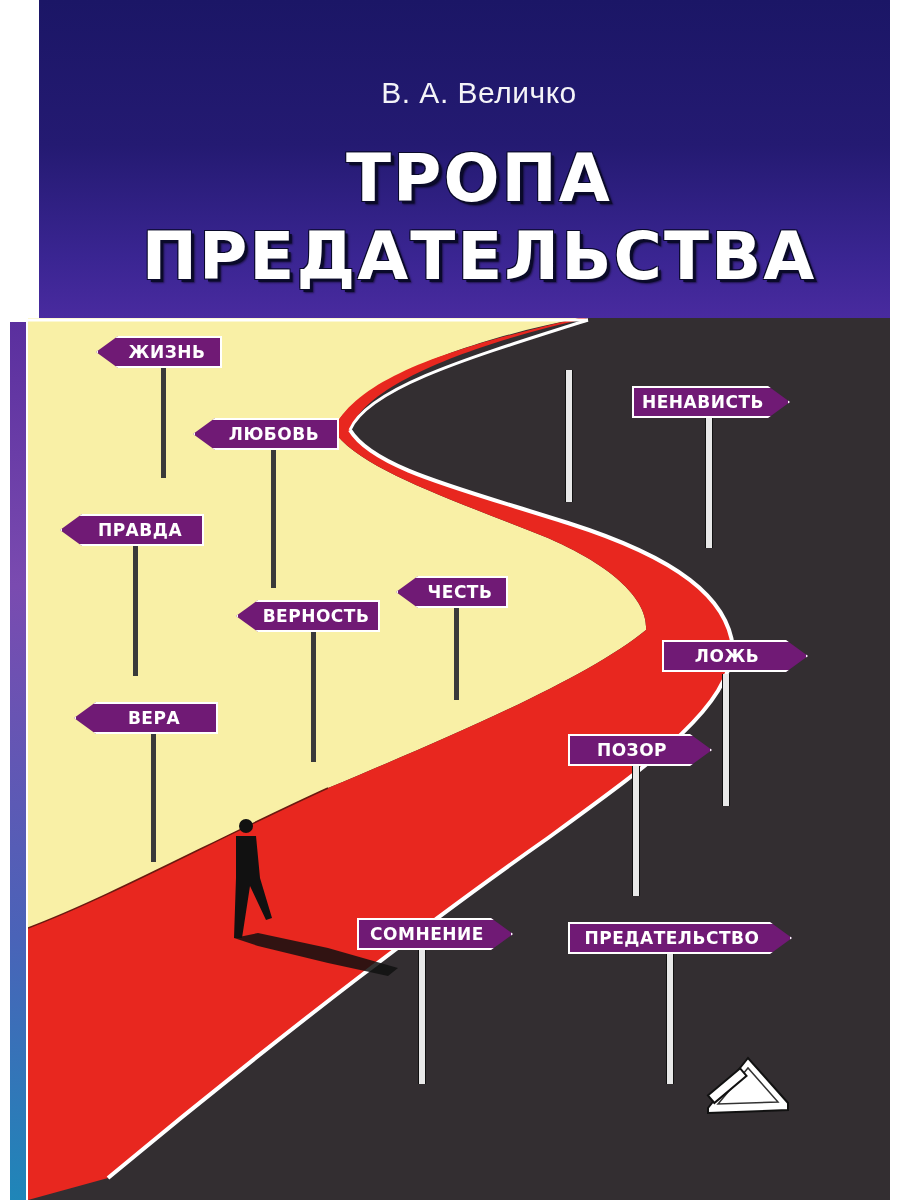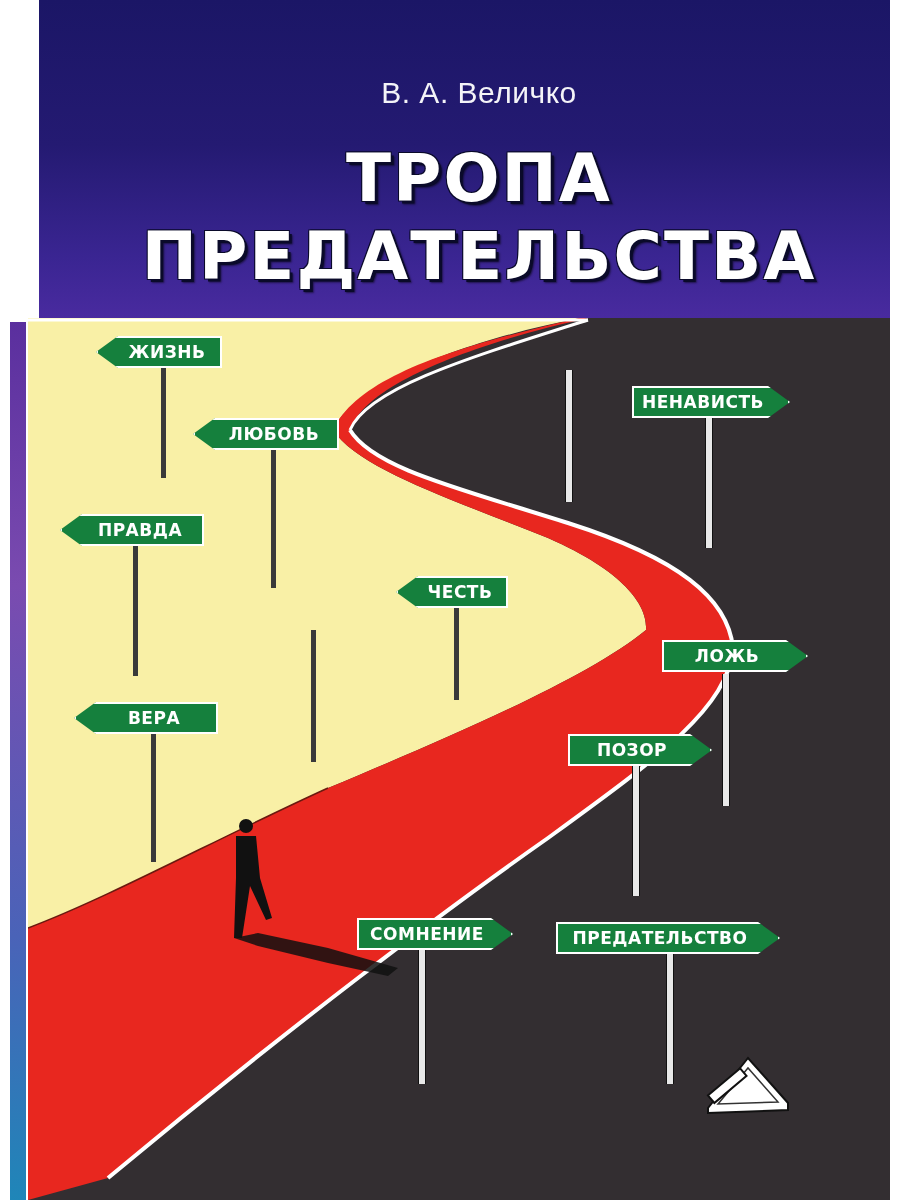--- a/index.html
+++ b/index.html
@@ -12,21 +12,21 @@
   .title { position:absolute; left:0; width:880px; text-align:center; color:#ffffff;
            font-family:"DejaVu Sans", sans-serif; font-weight:bold; letter-spacing:2px;
            text-shadow: 3px 3px 0 #0a0a2a, -1px -1px 0 #0a0a2a, 1px -1px 0 #0a0a2a, -1px 1px 0 #0a0a2a, 4px 4px 2px rgba(0,0,0,0.5); }
   .title1 { top:140px; font-size:66px; }
   .title2 { top:218px; font-size:66px; }
   .spine { position:absolute; left:0; top:322px; width:16px; height:878px;
            background:linear-gradient(180deg,#5a2f9e 0%,#7a4bb0 30%,#4a63b8 70%,#1f86b8 100%); }
   .scene { position:absolute; left:18px; top:318px; width:862px; height:882px; }
   .scene svg { display:block; }
   .sign { position:absolute; height:32px; display:flex; align-items:center; justify-content:center;
-          background:#15803d; color:#fff; font-family:"DejaVu Sans", sans-serif; font-weight:bold;
+          background:#701a75; color:#fff; font-family:"DejaVu Sans", sans-serif; font-weight:bold;
           font-size:17px; letter-spacing:0.5px; box-sizing:border-box; border:2px solid #fff;
           outline:2px solid #222; }
   .sign.left { clip-path:polygon(22px 0,100% 0,100% 100%,22px 100%,0 50%); padding-left:26px; padding-right:10px; border:none; outline:none;
                box-shadow: inset 0 0 0 2px #fff; }
   .sign.right { clip-path:polygon(0 0,calc(100% - 22px) 0,100% 50%,calc(100% - 22px) 100%,0 100%); padding-right:26px; padding-left:10px; border:none; outline:none;
                 box-shadow: inset 0 0 0 2px #fff; }
   .pole { position:absolute; width:5px; }
   .pole.dark { background:#3a3a3a; }
   .pole.light { background:#e8e8e8; border-left:1px solid #111; border-right:1px solid #111; width:6px; }
 </style>
@@ -85,20 +85,23 @@
     <div class="sign left" style="left:32px; top:196px; width:144px;">
         <span>ПРАВДА</span>
       </div>
 
     <div class="pole dark" style="left:426px; top:278px; height:104px;"></div>
     <div class="sign left" style="left:368px; top:258px; width:112px;">
         <span>ЧЕСТЬ</span>
       </div>
 
     <div class="pole dark" style="left:283px; top:312px; height:132px;"></div>
+    <div class="sign left" style="left:208px; top:282px; width:144px;">
+        <span>ВЕРНОСТЬ</span>
+      </div>
 
     <div class="pole dark" style="left:123px; top:416px; height:128px;"></div>
     <div class="sign left" style="left:46px; top:384px; width:144px;">
         <span>ВЕРА</span>
       </div>
 
     <div class="pole light" style="left:537px; top:52px; height:132px;"></div>
 
     <div class="pole light" style="left:677px; top:100px; height:130px;"></div>
     <div class="sign right" style="left:604px; top:68px; width:158px;">
@@ -114,17 +117,17 @@
     <div class="sign right" style="left:540px; top:416px; width:144px;">
         <span>ПОЗОР</span>
       </div>
 
     <div class="pole light" style="left:390px; top:630px; height:136px;"></div>
     <div class="sign right" style="left:318px; top:600px; width:156px;margin-left:11px;">
         <span>СОМНЕНИЕ</span>
       </div>
 
     <div class="pole light" style="left:638px; top:636px; height:130px;"></div>
-    <div class="sign right" style="left:528px; top:604px; width:224px;">
+    <div class="sign right" style="left:540px; top:604px; width:224px;">
         <span>ПРЕДАТЕЛЬСТВО</span>
       </div>
   </div>
 </div>
 
 </body></html>

